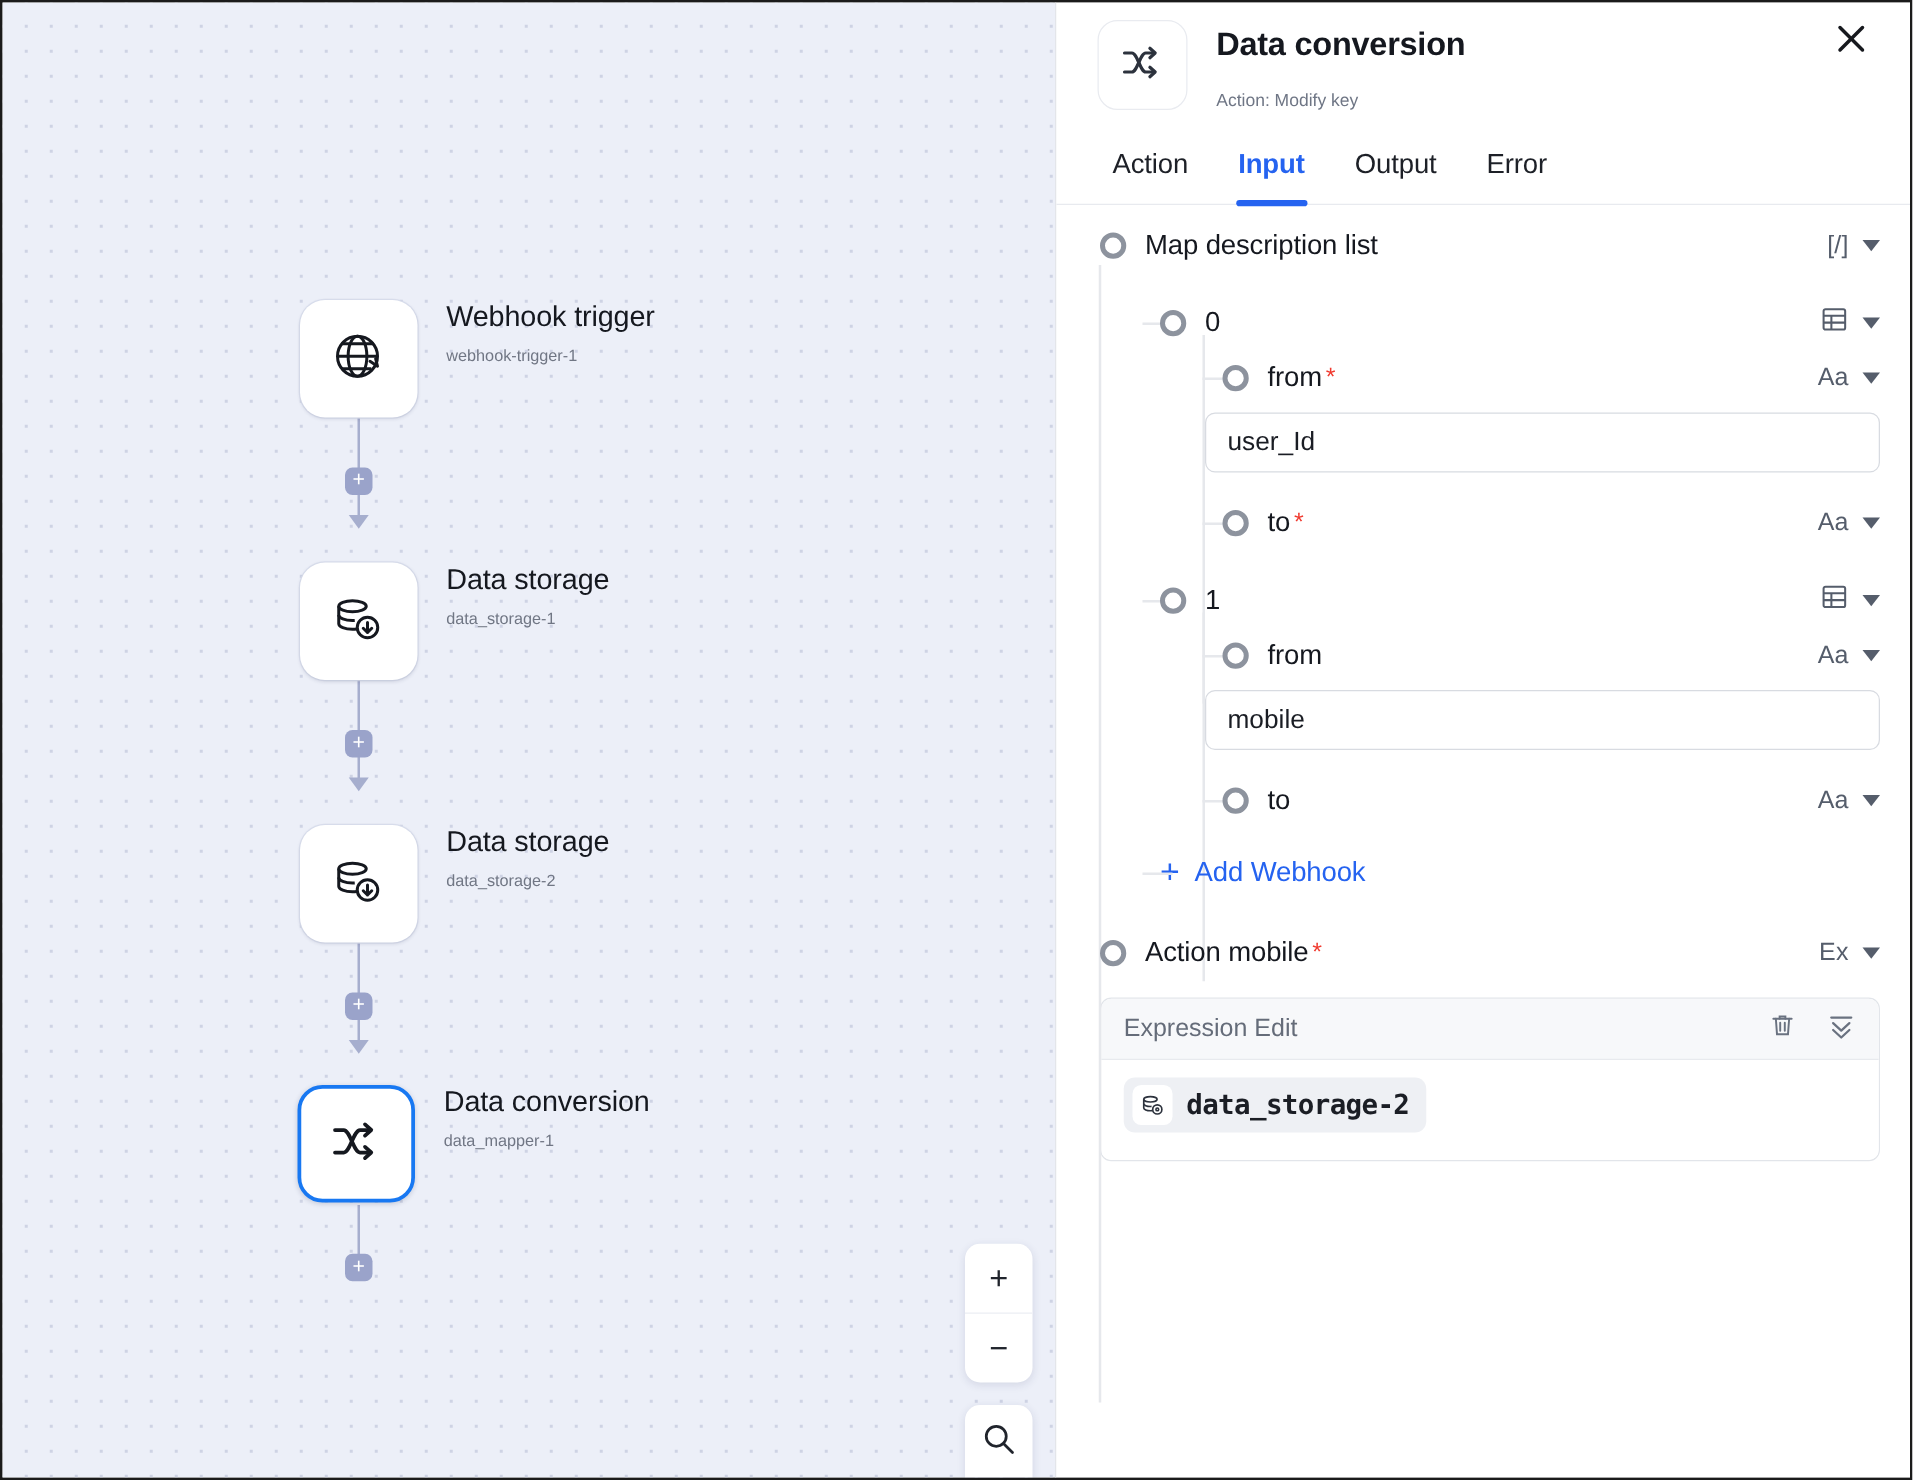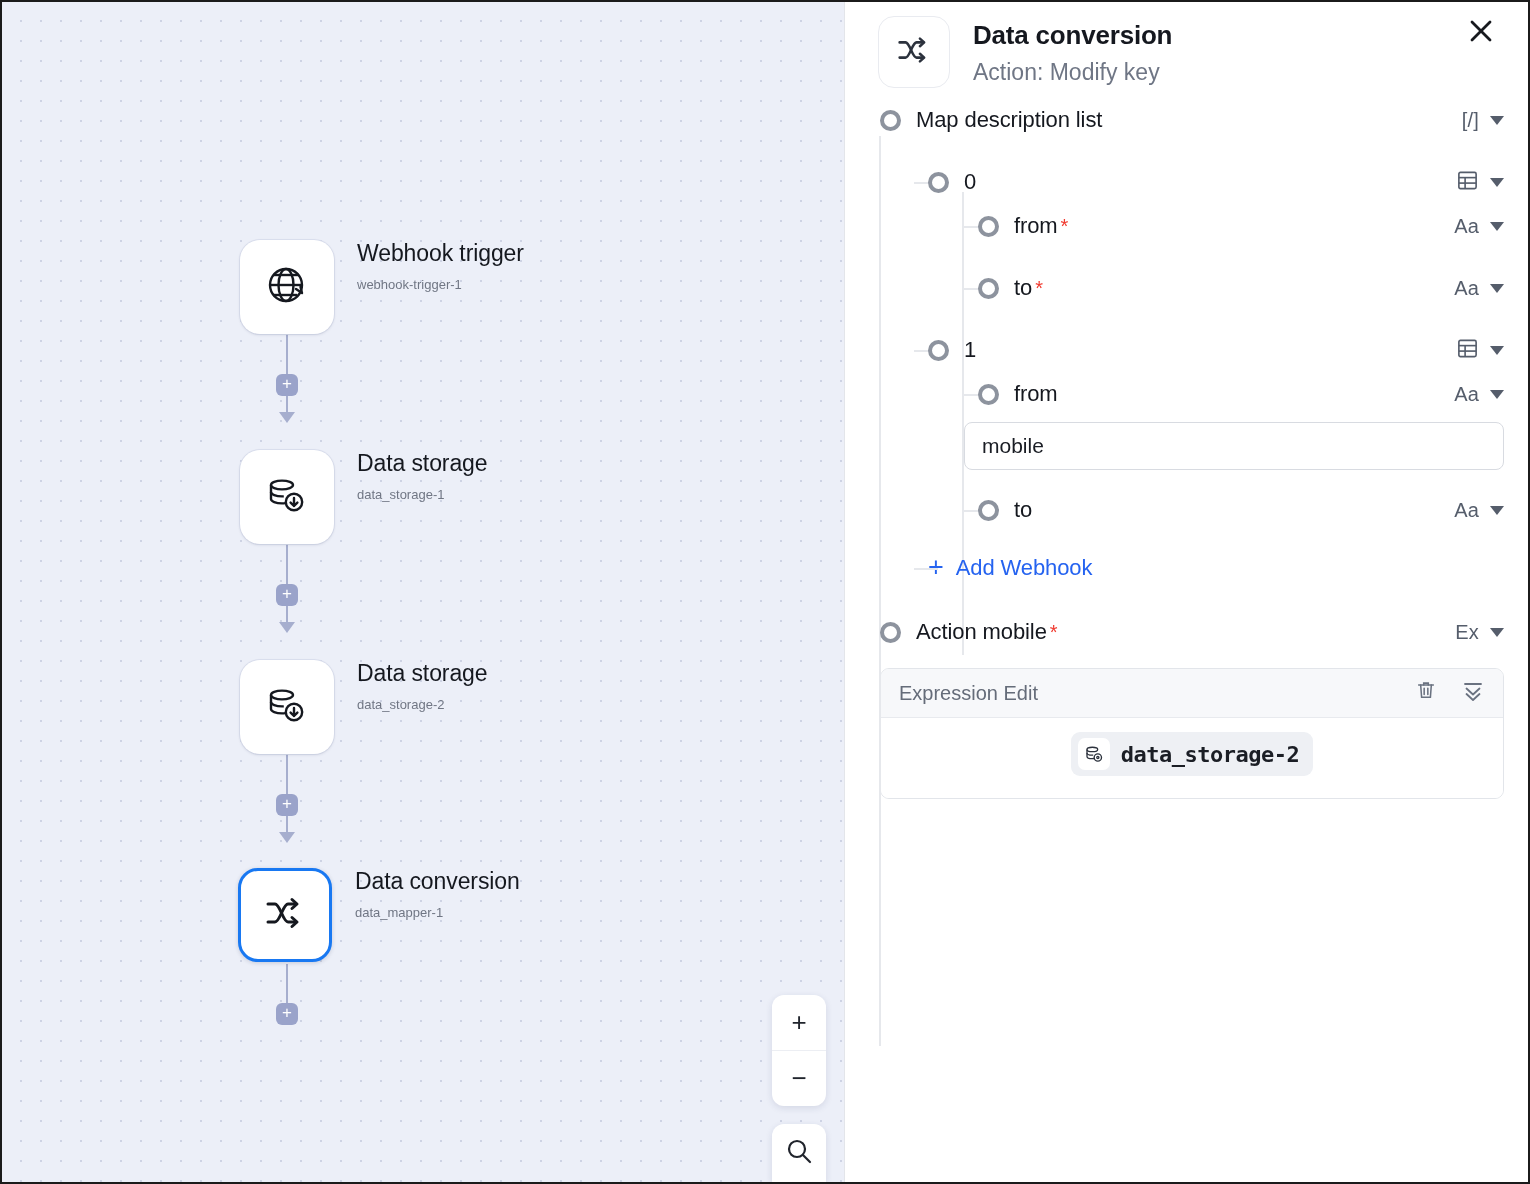--- a/index.html
+++ b/index.html
@@ -129,21 +129,21 @@
     background: #fff;
     display: flex; align-items: center; justify-content: center;
     flex: 0 0 70px;
   }
   .panel-titles { margin-left: 23px; padding-top: 3px; }
   .panel-title {
     font-size: 26px; color: #15181f; font-weight: 700;
     letter-spacing: -0.2px; line-height: 1.25;
   }
   .panel-sub {
-    font-size: 23px; color: #6f7685; margin-top: 7px; line-height: 1.2;
+    font-size: 14px; color: #6f7685; margin-top: 20px; line-height: 1.2;
   }
   .close-btn {
     position: absolute;
     right: 30px; top: 14px;
     width: 34px; height: 34px;
     display: flex; align-items: center; justify-content: center;
     cursor: pointer;
     color: #17191e;
   }
 
@@ -265,21 +265,20 @@
     letter-spacing: -0.1px;
   }
   .add-plus { font-size: 27px; line-height: 1; margin-top: -2px; }
 
   
   .expr-card {
     border: 1px solid #e2e5ea;
     border-radius: 9px;
     overflow: hidden;
     margin-top: 14px;
-    text-align: center;
   }
   .expr-head {
     height: 48px;
     background: #f7f8fa;
     display: flex; align-items: center;
     padding: 0 18px;
     border-bottom: 1px solid #e8eaee;
   }
   .expr-title { font-size: 20px; color: #656c79; }
   .expr-tools { margin-left: auto; display: flex; gap: 24px; color: #6a7280; }
@@ -434,20 +433,26 @@
       <div class="close-btn">
         <span>
           <svg width="28" height="28" viewBox="0 0 28 28" stroke="#17191e" stroke-width="2.8" stroke-linecap="round">
             <line x1="5" y1="5" x2="23" y2="23"></line>
             <line x1="23" y1="5" x2="5" y2="23"></line>
           </svg>
         </span>
       </div>
     </div>
 
+    <div class="tabs">
+      <div class="tab">Action</div>
+      <div class="tab active">Input</div>
+      <div class="tab">Output</div>
+      <div class="tab">Error</div>
+    </div>
 
     <div class="panel-body">
 
       <div class="vline" style="left:34px; top:48px; height:910px;"></div>
 
       <div class="tree-row" style="margin-top:10px;">
         <div class="ring"></div>
         <div class="row-label">Map description list</div>
         <div class="type-box">
           <span class="type-label">[/]</span>
@@ -478,20 +483,23 @@
         <div style="position:relative;">
           <div class="hline" style="left:82px; top:22px; width:24px;"></div>
           <div class="tree-row indent-2">
             <div class="ring"></div>
             <div class="row-label">from</div>
             <div class="req">*</div>
             <div class="type-box">
               <span class="type-label">Aa</span>
               <span class="caret"></span>
             </div>
+          </div>
+          <div class="field-1">
+            <div class="field-input">user_Id</div>
           </div>
         </div>
 
         <div style="position:relative; margin-top:18px;">
           <div class="hline" style="left:82px; top:22px; width:24px;"></div>
           <div class="tree-row indent-2">
             <div class="ring"></div>
             <div class="row-label">to</div>
             <div class="req">*</div>
             <div class="type-box">

